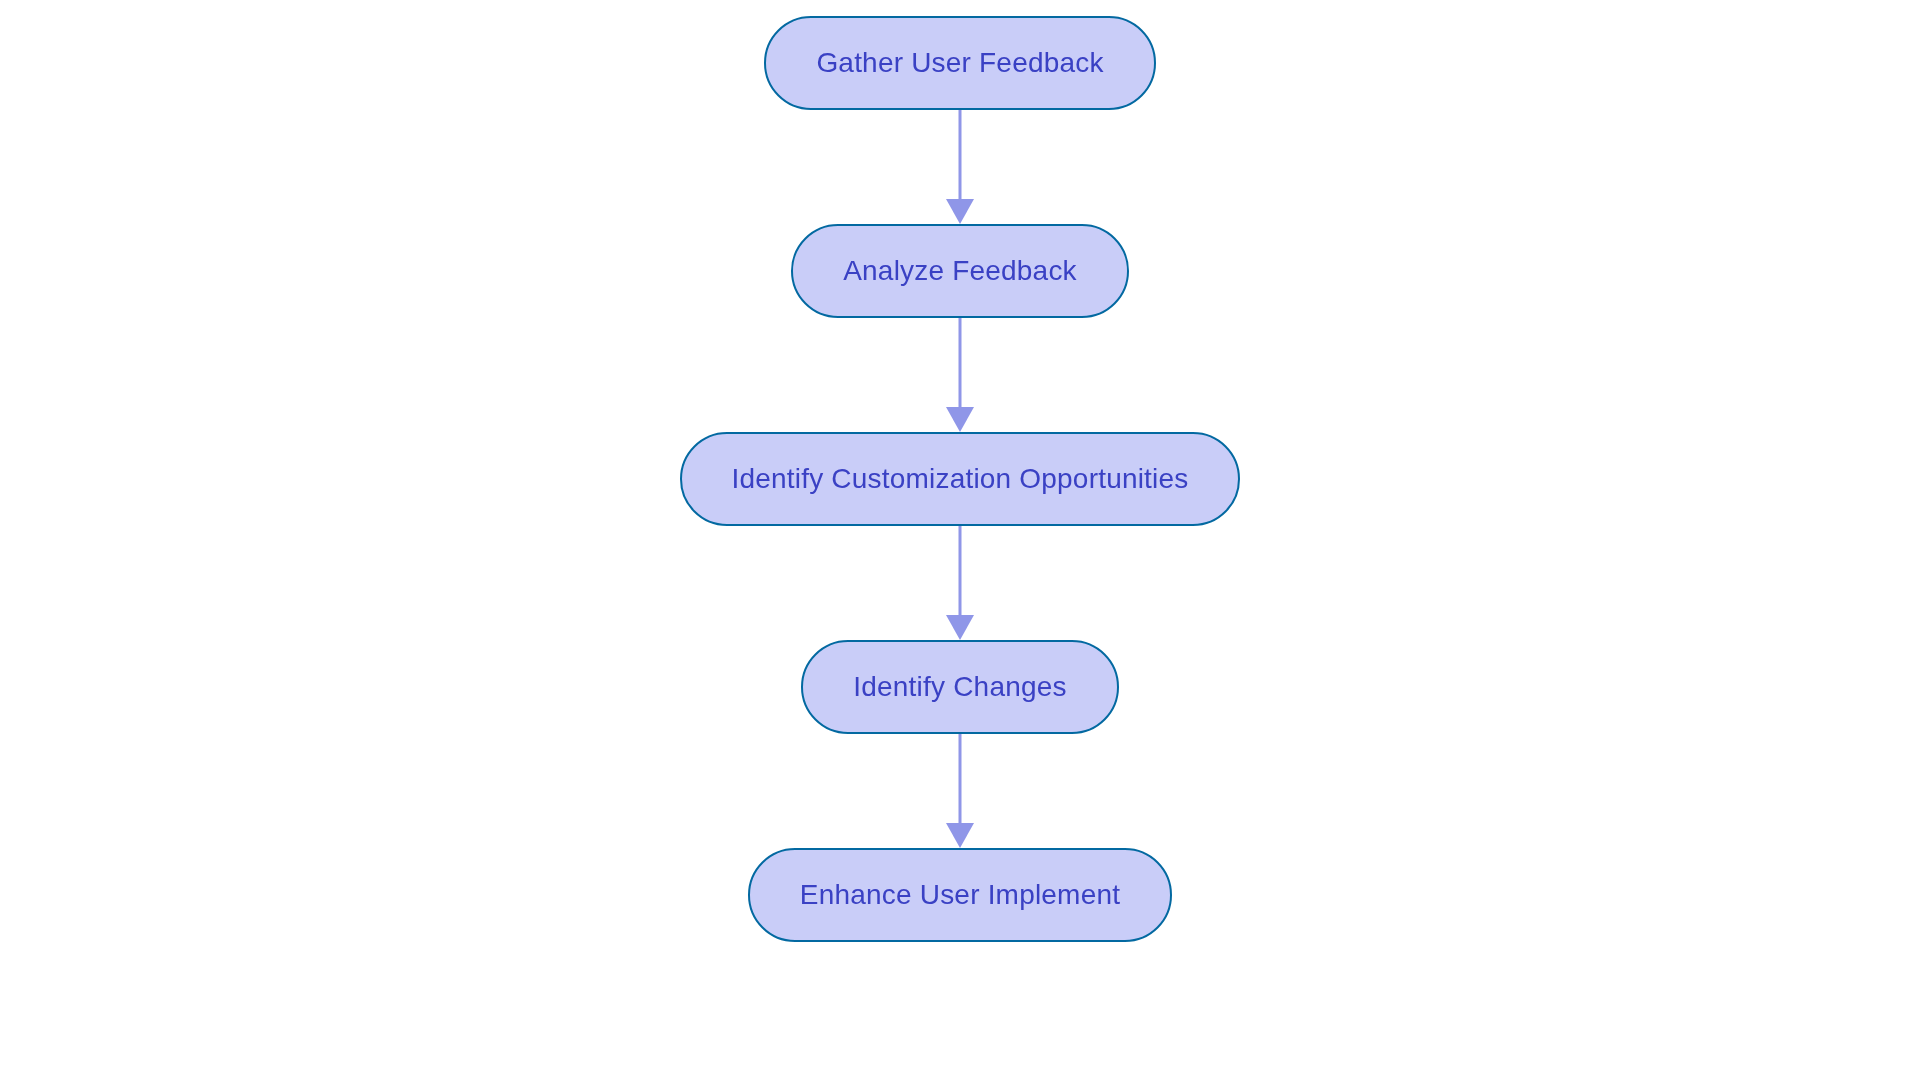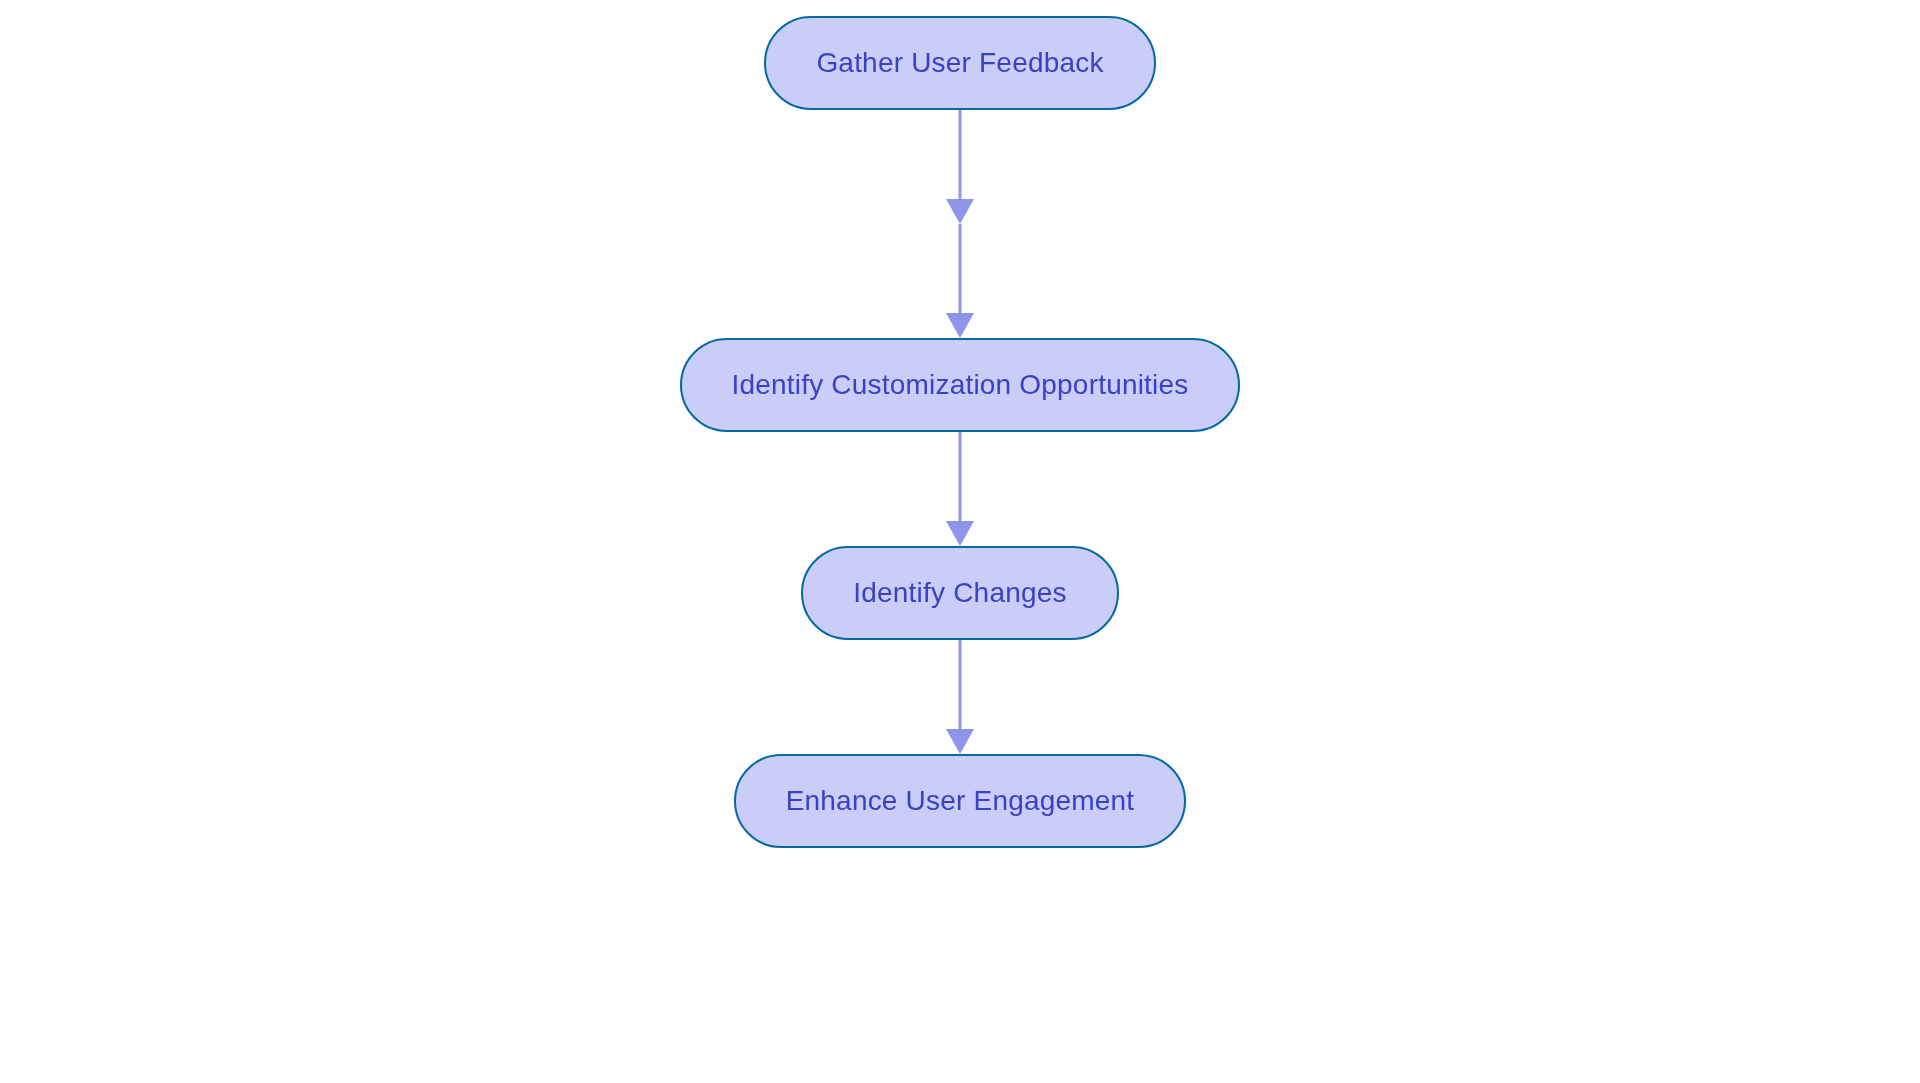--- a/index.html
+++ b/index.html
@@ -71,36 +71,37 @@
 <div class="canvas">
   <div class="flow">
 
     <div class="node">Gather User Feedback</div>
 
     <div class="arrow">
       <div class="arrow-line"></div>
       <div class="arrow-head"></div>
     </div>
 
+    <div class="node">Analyze Feedback</div>
 
     <div class="arrow">
       <div class="arrow-line"></div>
       <div class="arrow-head"></div>
     </div>
 
     <div class="node">Identify Customization Opportunities</div>
 
     <div class="arrow">
       <div class="arrow-line"></div>
       <div class="arrow-head"></div>
     </div>
 
     <div class="node">Identify Changes</div>
 
     <div class="arrow">
       <div class="arrow-line"></div>
       <div class="arrow-head"></div>
     </div>
 
-    <div class="node">Enhance User Engagement</div>
+    <div class="node">Enhance User Implement</div>
 
   </div>
 </div>
 
 </body></html>

